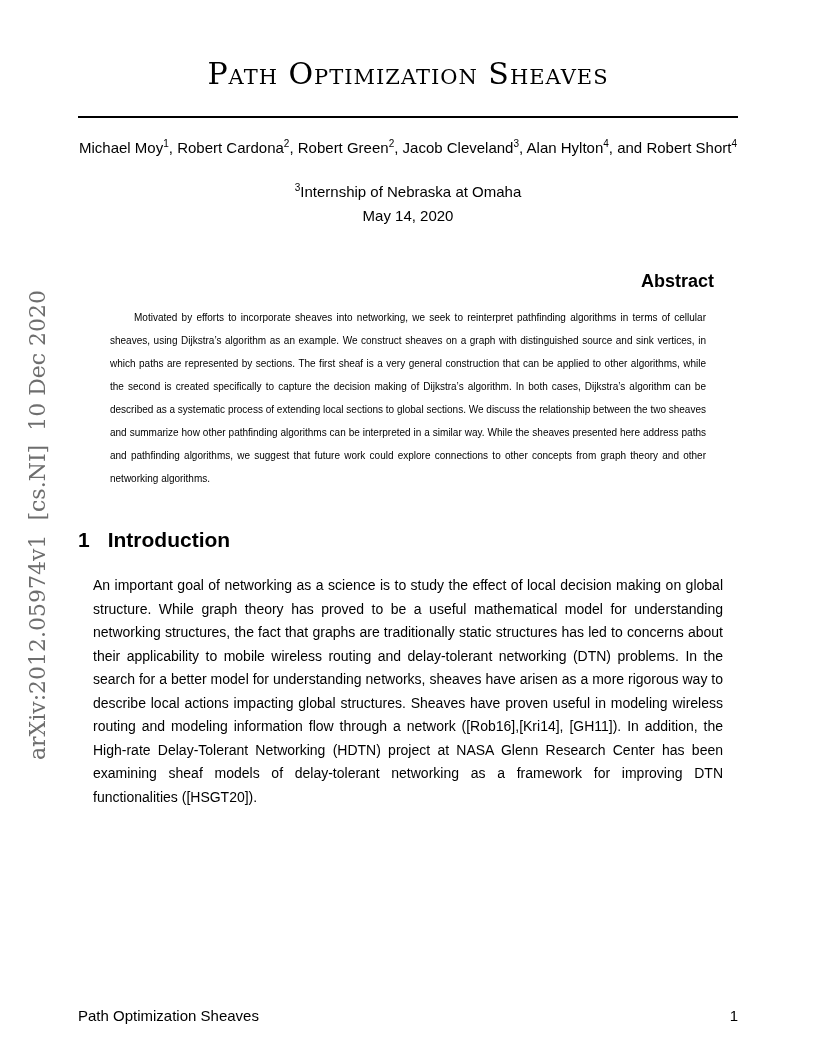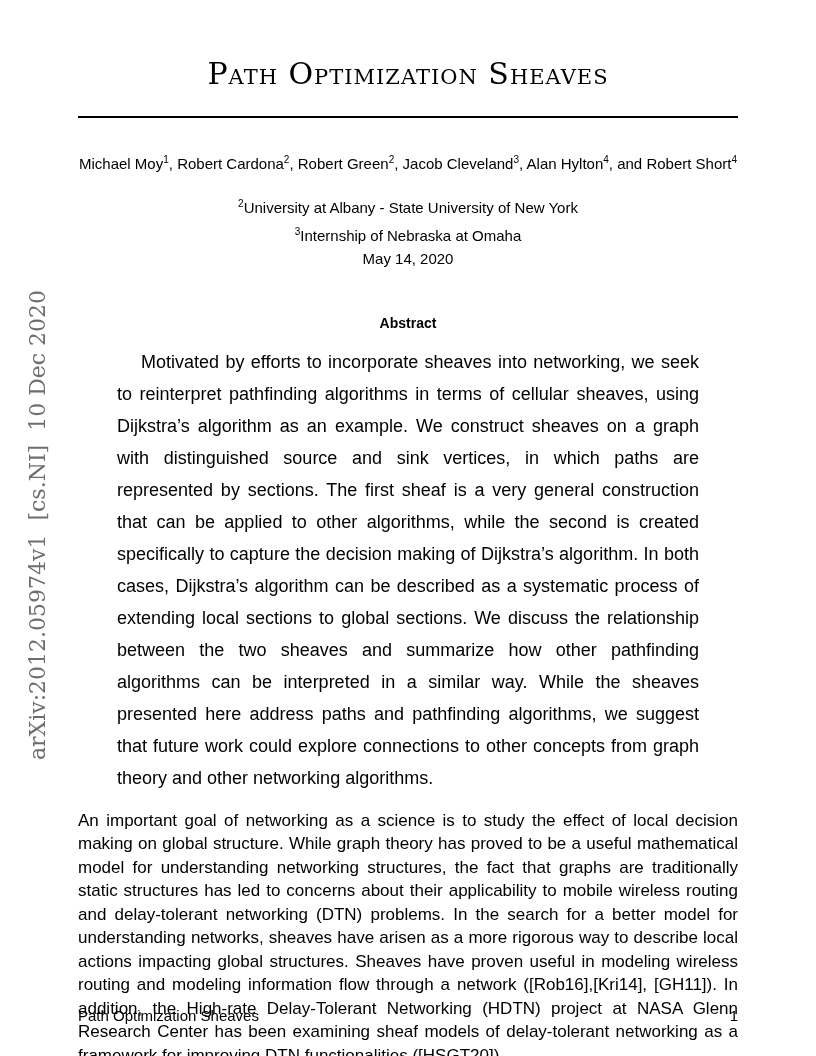--- a/index.html
+++ b/index.html
@@ -32,61 +32,61 @@
     font-size: 30px;
     letter-spacing: 1px;
     line-height: 36px;
   }
   .title-rule {
     border: none;
     border-top: 2px solid #000000;
     margin: 24px 0 0 0;
   }
   .authors {
-    margin-top: 30px;
+    margin-top: 14px;
     text-align: center;
     font-size: 15px;
     line-height: 24px;
   }
   .authors sup, .affiliation sup {
     font-size: 10px;
   }
   .affiliations {
     margin-top: 16px;
     text-align: center;
     font-size: 15px;
     line-height: 23.5px;
   }
   .abstract {
     margin: 44px 24px 0 24px;
   }
   .abstract-heading {
     margin: 0 0 14px 0;
-    text-align: center;
-    font-size: 14px;
+    text-align: right;
+    font-size: 18px;
     font-weight: bold;
   }
   .abstract p {
-    margin: 15px;
-    font-size: 18px;
-    line-height: 32px;
+    margin: 8px;
+    font-size: 10px;
+    line-height: 23px;
     text-align: justify;
     text-indent: 24px;
   }
   .section-heading {
     margin: 38px 0 22px 0;
     font-size: 21px;
     font-weight: bold;
   }
   .section-number {
     margin-right: 18px;
   }
   .body-text p {
-    margin: 0;
-    font-size: 17px;
+    margin: 15px;
+    font-size: 14px;
     line-height: 23.5px;
     text-align: justify;
   }
   .footer {
     position: absolute;
     left: 78px;
     right: 78px;
     top: 1007px;
     display: flex;
     justify-content: space-between;
@@ -119,30 +119,32 @@
     <div class="authors">
       <span><span>Michael Moy</span><sup>1</sup><span>,</span></span>
       <span><span>Robert Cardona</span><sup>2</sup><span>,</span></span>
       <span><span>Robert Green</span><sup>2</sup><span>,</span></span>
       <span><span>Jacob Cleveland</span><sup>3</sup><span>,</span></span>
       <span><span>Alan Hylton</span><sup>4</sup><span>, and</span></span>
       <span><span>Robert Short</span><sup>4</sup><span></span></span>
     </div>
 
     <div class="affiliations">
-      <div class="affiliation"><sup>2</sup><span>University at Albany - State University of New York</span></div>
       <div class="affiliation"><sup>3</sup><span>Internship of Nebraska at Omaha</span></div>
       <div class="affiliation">May 14, 2020</div>
     </div>
 
     <div class="abstract">
       <div class="abstract-heading">Abstract</div>
       <p>Motivated by efforts to incorporate sheaves into networking, we seek to reinterpret pathfinding algorithms in terms of cellular sheaves, using Dijkstra’s algorithm as an example. We construct sheaves on a graph with distinguished source and sink vertices, in which paths are represented by sections. The first sheaf is a very general construction that can be applied to other algorithms, while the second is created specifically to capture the decision making of Dijkstra’s algorithm. In both cases, Dijkstra’s algorithm can be described as a systematic process of extending local sections to global sections. We discuss the relationship between the two sheaves and summarize how other pathfinding algorithms can be interpreted in a similar way. While the sheaves presented here address paths and pathfinding algorithms, we suggest that future work could explore connections to other concepts from graph theory and other networking algorithms.</p>
     </div>
 
+    <div class="section-heading">
+      <span class="section-number">1</span><span>Introduction</span>
+    </div>
 
     <div class="body-text">
       <p>An important goal of networking as a science is to study the effect of local decision making on global structure. While graph theory has proved to be a useful mathematical model for understanding networking structures, the fact that graphs are traditionally static structures has led to concerns about their applicability to mobile wireless routing and delay-tolerant networking (DTN) problems. In the search for a better model for understanding networks, sheaves have arisen as a more rigorous way to describe local actions impacting global structures. Sheaves have proven useful in modeling wireless routing and modeling information flow through a network ([Rob16],[Kri14], [GH11]). In addition, the High-rate Delay-Tolerant Networking (HDTN) project at NASA Glenn Research Center has been examining sheaf models of delay-tolerant networking as a framework for improving DTN functionalities ([HSGT20]).</p>
     </div>
 
   </div>
 
   <div class="footer">
     <span>Path Optimization Sheaves</span>
     <span>1</span>

